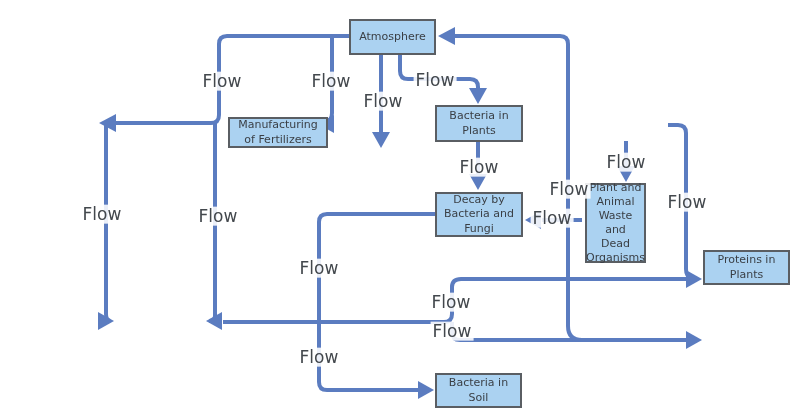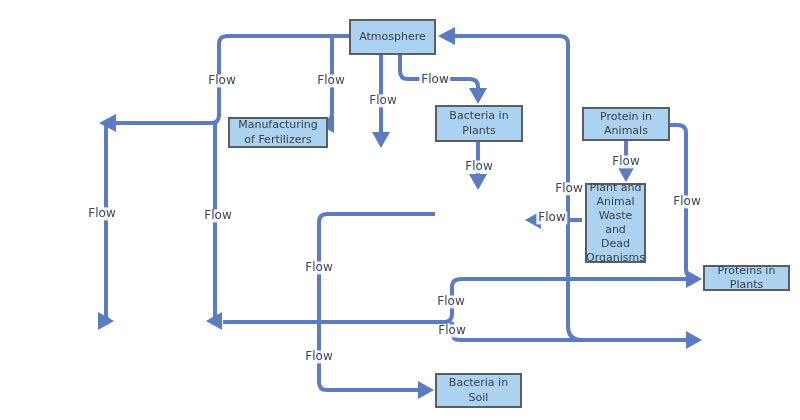--- a/index.html
+++ b/index.html
@@ -10,21 +10,21 @@
   #wires { position:absolute; left:0; top:0; width:800px; height:420px; }
   .node {
     position:absolute; box-sizing:border-box;
     background:#abd2f1; border:2px solid #5a5e63; color:#3a3f45;
     display:flex; align-items:center; justify-content:center;
     text-align:center; font-size:11px; line-height:1.28;
     white-space:pre-line; padding:11px 2px;
   }
   .flow {
     position:absolute; transform:translate(-50%,-50%);
-    font-size:12px; color:#43484d; background:rgba(255,255,255,0.88);
+    font-size:17px; color:#43484d; background:rgba(255,255,255,0.88);
     padding:0 2px; line-height:1.1;
   }
   .wire { fill:none; stroke:#5b7cc0; stroke-width:4; }
   .head { fill:#5b7cc0; stroke:none; }
 </style>
 </head>
 <body>
 
 <div id="canvas">
 
@@ -72,28 +72,29 @@
 
     <path class="wire" d="M455,36 H560 Q568,36 568,44 V326 Q568,340 582,340"></path>
     <polygon class="head" points="438,36 455,27 455,45"></polygon>
   </svg>
 
   <div class="node" style="left:349px;top:19px;width:87px;height:36px">Atmosphere</div>
   <div class="node" style="left:228px;top:117px;width:100px;height:31px">Manufacturing
 of Fertilizers</div>
   <div class="node" style="left:435px;top:105px;width:88px;height:37px">Bacteria in
 Plants</div>
-  <div class="node" style="left:582px;top:107px;width:88px;height:34px">Protein in
-Animals</div>
+  <div class="node" style="left:435px;top:192px;width:88px;height:45px">Decay by
+Bacteria and
+Fungi</div>
   <div class="node" style="left:585px;top:183px;width:61px;height:80px">Plant and
 Animal Waste
 and
 Dead
 Organisms</div>
-  <div class="node" style="left:703px;top:265px;width:87px;height:26px">Proteins in
+  <div class="node" style="left:703px;top:250px;width:87px;height:35px">Proteins in
 Plants</div>
   <div class="node" style="left:435px;top:373px;width:87px;height:35px">Bacteria in
 Soil</div>
 
   <div class="flow" style="left:222px;top:81px">Flow</div>
   <div class="flow" style="left:331px;top:81px">Flow</div>
   <div class="flow" style="left:383px;top:101px">Flow</div>
   <div class="flow" style="left:435px;top:80px">Flow</div>
   <div class="flow" style="left:479px;top:167px">Flow</div>
   <div class="flow" style="left:102px;top:214px">Flow</div>

